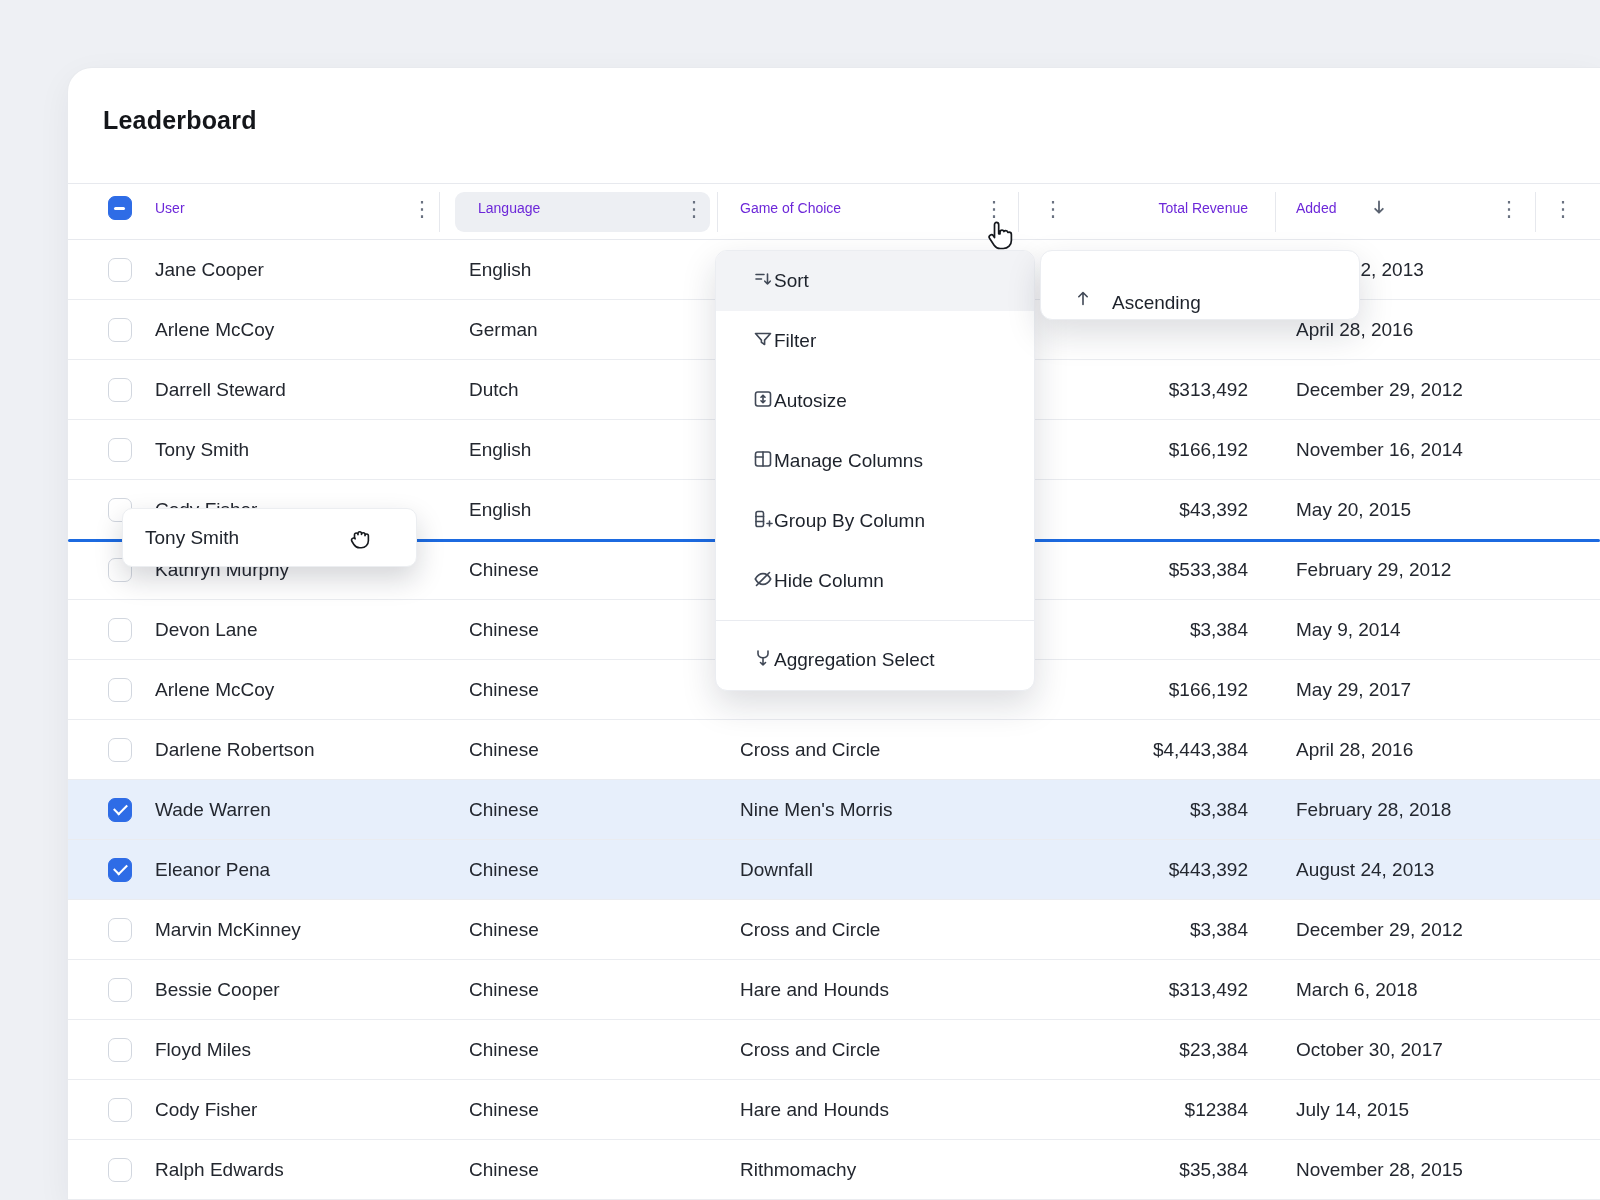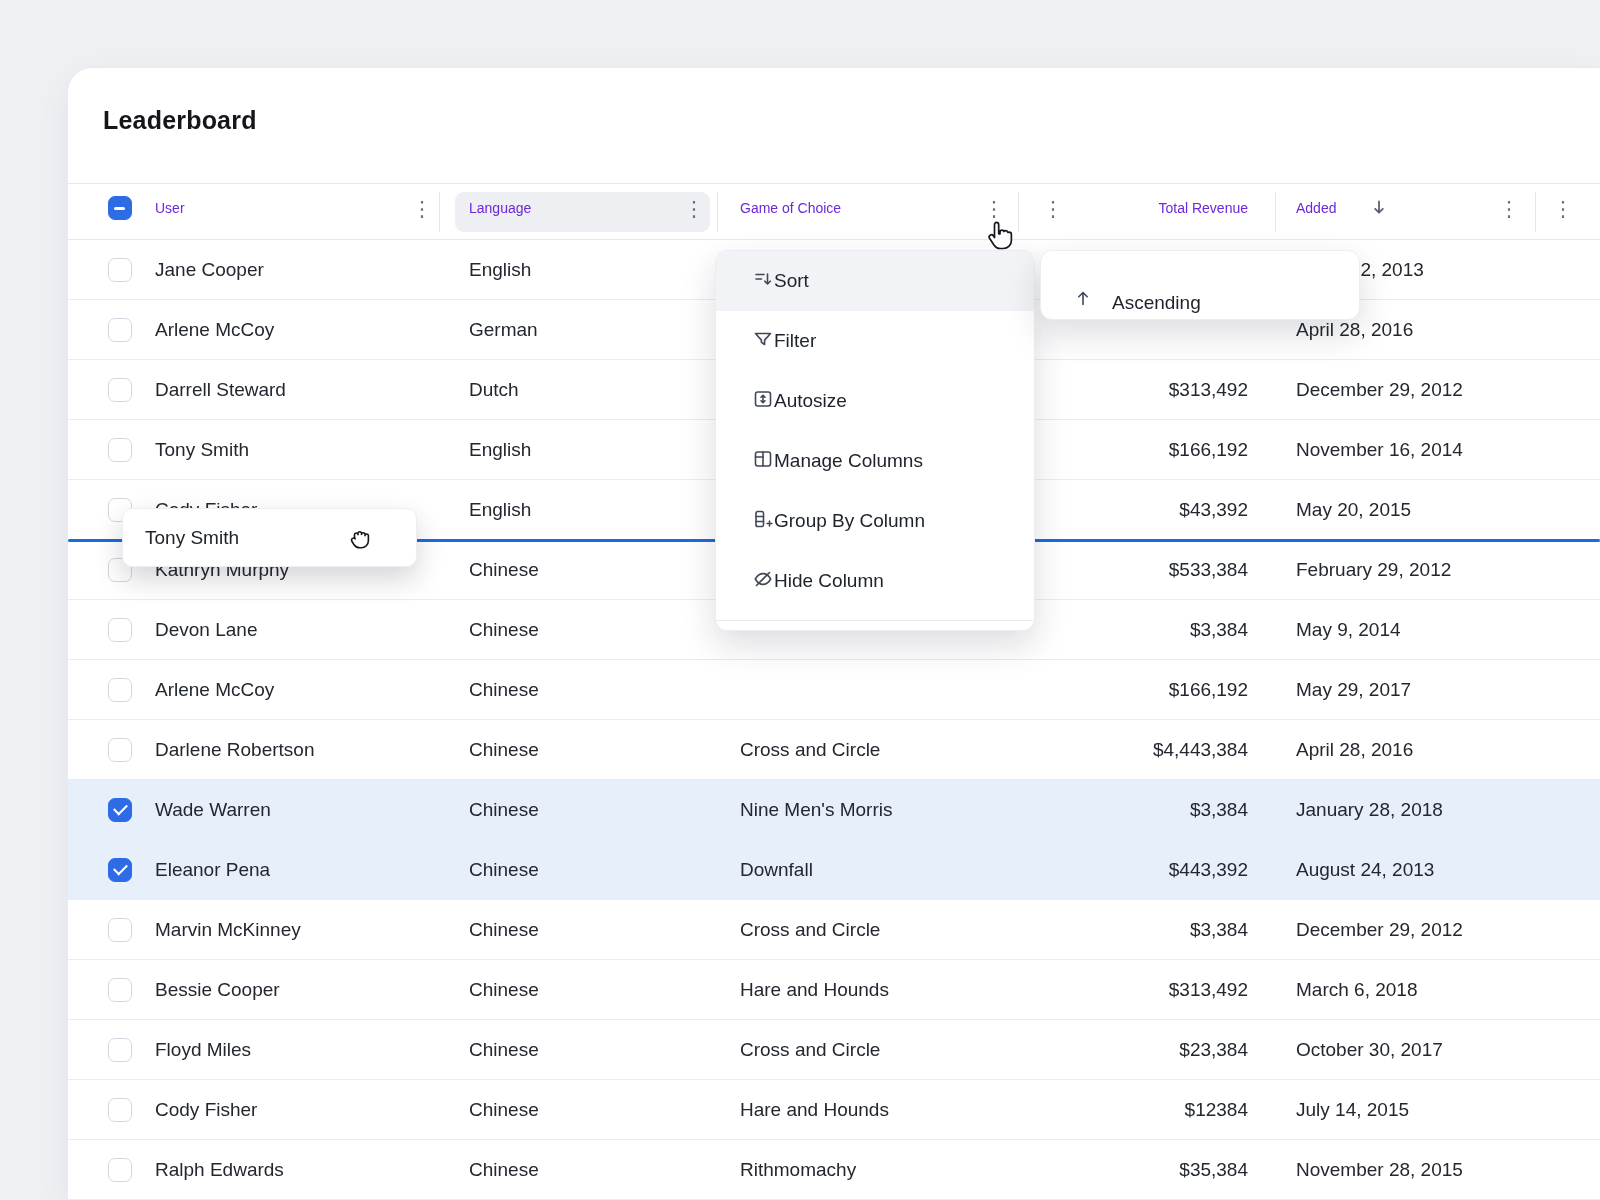--- a/index.html
+++ b/index.html
@@ -105,21 +105,21 @@
   <div class="card">
     <div class="page-title">Leaderboard</div>
 
     <div class="thead">
       <span class="cb cb--ind" style="position:absolute;left:40px;top:12px;"></span>
       <span class="htext" style="left:87px;">User</span>
       <span class="kebab" style="left:341px;"></span>
       <span class="hdr-div" style="left:371px;"></span>
 
       <span class="lang-bg"></span>
-      <span class="htext" style="left:401px;">Language</span>
+      <span class="htext" style="left:410px;">Language</span>
       <span class="kebab" style="left:613px;"></span>
       <span class="hdr-div" style="left:649px;"></span>
 
       <span class="htext" style="left:672px;">Game of Choice</span>
       <span class="kebab" style="left:913px;"></span>
       <span class="hdr-div" style="left:950px;"></span>
 
       <span class="kebab" style="left:972px;"></span>
       <span class="htext" style="left:1000px;width:180px;text-align:right;">Total Revenue</span>
       <span class="hdr-div" style="left:1207px;"></span>
@@ -237,21 +237,21 @@
       </div>
 
       <div class="row selected">
         <div class="c-check">
             <span class="cb cb--on"></span>
           </div>
         <div class="cell c-user">Wade Warren</div>
         <div class="cell c-lang">Chinese</div>
         <div class="cell c-game">Nine Men's Morris</div>
         <div class="cell c-rev">$3,384</div>
-        <div class="cell c-added">January 28, 2018</div>
+        <div class="cell c-added">February 28, 2018</div>
       </div>
 
       <div class="row selected">
         <div class="c-check">
             <span class="cb cb--on"></span>
           </div>
         <div class="cell c-user">Eleanor Pena</div>
         <div class="cell c-lang">Chinese</div>
         <div class="cell c-game">Downfall</div>
         <div class="cell c-rev">$443,392</div>
@@ -365,20 +365,27 @@
       <span>Group By Column</span>
     </div>
     <div class="mi">
       <span><svg width="22" height="22" viewBox="0 0 22 22" fill="none" stroke="#404856" stroke-width="1.6" stroke-linecap="round" stroke-linejoin="round">
             <path d="M3.3 11c2-3.6 4.8-5.4 7.7-5.4s5.7 1.8 7.7 5.4c-2 3.6-4.8 5.4-7.7 5.4S5.3 14.6 3.3 11Z"></path>
             <path d="M4.5 17.5 17.5 4.5"></path>
           </svg></span>
       <span>Hide Column</span>
     </div>
     <div class="mdiv"></div>
+    <div class="mi">
+      <span><svg width="22" height="22" viewBox="0 0 22 22" fill="none" stroke="#404856" stroke-width="1.6" stroke-linecap="round" stroke-linejoin="round">
+            <path d="M6 4v2.8c0 2.3 2.2 3.9 5 3.9s5-1.6 5-3.9V4"></path>
+            <path d="M11 10.7V18M8.5 15.5 11 18l2.5-2.5"></path>
+          </svg></span>
+      <span>Aggregation Select</span>
+    </div>
   </div>
 
   <div class="submenu">
     <div class="smi">
       <span><svg width="22" height="22" viewBox="0 0 22 22" fill="none" stroke="#404856" stroke-width="1.6" stroke-linecap="round" stroke-linejoin="round">
             <path d="M11 17.5v-12M6.8 9.7 11 5.5l4.2 4.2"></path>
           </svg></span>
       <span>Ascending</span>
     </div>
   </div>

